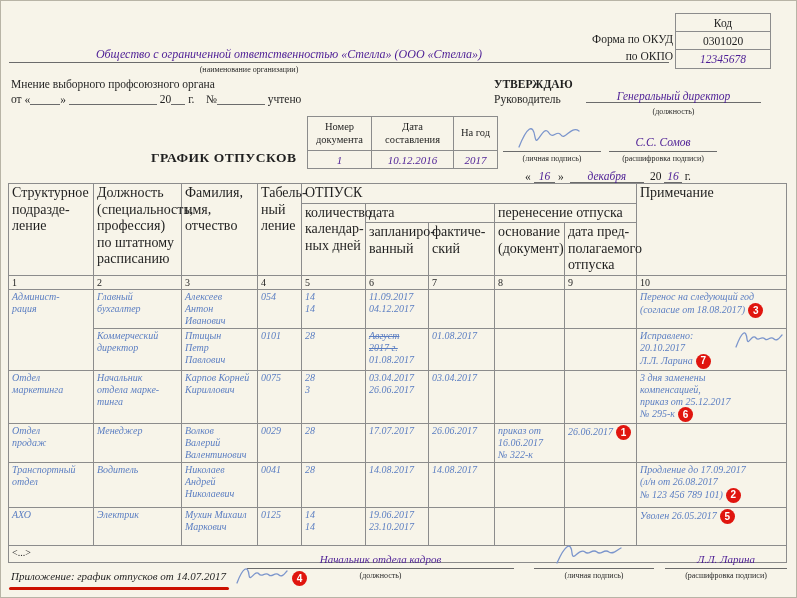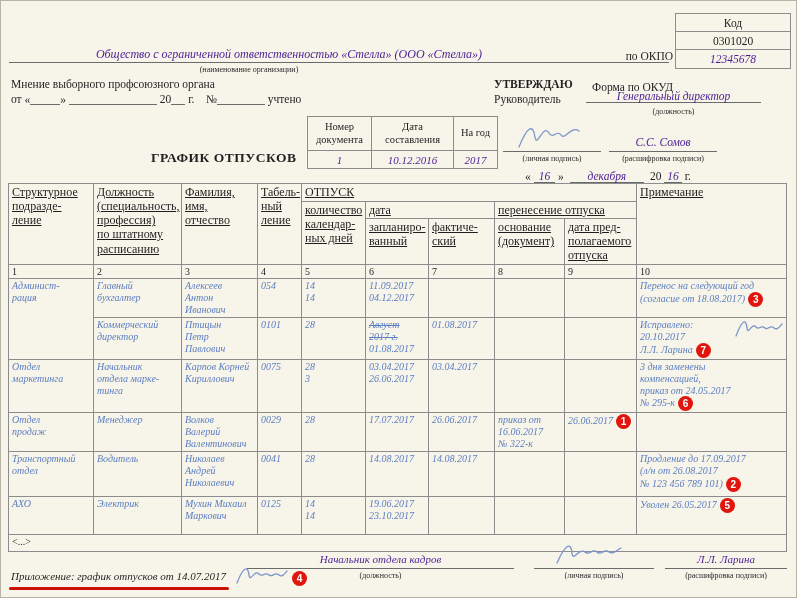--- a/index.html
+++ b/index.html
@@ -10,21 +10,21 @@
     font-family: "Liberation Serif", "DejaVu Serif", serif;
     color: #1f1f1f; overflow: hidden;
   }
   .abs { position: absolute; }
   .blue-i { color: #4c1d95; font-style: italic; }
   .caption { font-size: 8px; text-align: center; color: #2a2a2a; }
   .hline { position: absolute; height: 1px; background: #6b6b6b; }
   .blank { display: inline-block; border-bottom: 1px solid #6b6b6b; height: 12px; vertical-align: bottom; }
 
   
-  .code-box { position: absolute; left: 674px; top: 12px; width: 116px; border: 1px solid #8c8c8c; background: #f7f4e9; }
+  .code-box { position: absolute; left: 674px; top: 12px; width: 96px; border: 1px solid #8c8c8c; background: #f7f4e9; }
   .cb-row { height: 18px; line-height: 18px; text-align: center; font-size: 11.5px; border-bottom: 1px solid #8c8c8c; }
   .cb-row:last-child { border-bottom: none; }
   .okud-label { position: absolute; font-size: 11.5px; text-align: right; width: 120px; }
 
   .org-name { position: absolute; left: 8px; top: 46px; width: 560px; text-align: center; font-size: 12px; }
   .union { font-size: 11.5px; }
 
   .approve-title { font-size: 11.5px; font-weight: bold; }
   .approve-pos { position: absolute; text-align: center; font-size: 11.5px; border-bottom: 1px solid #6b6b6b; }
 
@@ -36,21 +36,21 @@
   table.doc-info td { font-size: 11px; height: 18px; }
 
   .sig-svg { position: absolute; }
   .sig-svg path { fill: none; stroke: #7b95cc; stroke-width: 1.3; stroke-linecap: round; }
 
   table.main { position: absolute; left: 7px; top: 182px; width: 778px; border-collapse: collapse; table-layout: fixed; }
   table.main th, table.main td {
     border: 1px solid #8c8c8c; vertical-align: top; text-align: left;
     padding: 1px 3px; line-height: 1.18; font-weight: normal;
   }
-  table.main th { font-size: 12px; white-space: pre-line; text-decoration: underline; }
+  table.main th { font-size: 14px; white-space: pre-line; }
   table.main td { font-size: 10px; }
   table.main .center { text-align: left; }
   .val { color: #5b7ec2; font-style: italic; white-space: pre-line; display: inline; }
   .block { display: block; }
   .strike { text-decoration: line-through; }
   .numrow td { height: 13px; font-size: 9.5px; padding-top: 0; }
   .cell-rel { position: relative; }
 
   .badge {
     display: inline-flex; align-items: center; justify-content: center;
@@ -68,21 +68,21 @@
 </head>
 <body>
 
 <div class="page">
 
   <div class="code-box">
     <div class="cb-row">Код</div>
     <div class="cb-row">0301020</div>
     <div class="cb-row blue-i">12345678</div>
   </div>
-  <div class="okud-label" style="left:552px; top:32px;margin-top:48px;">Форма по ОКУД</div>
+  <div class="okud-label" style="left:552px; top:32px;">Форма по ОКУД</div>
   <div class="okud-label" style="left:552px; top:49px;">по ОКПО</div>
 
   <div class="org-name blue-i">Общество с ограниченной ответственностью «Стелла»  (ООО «Стелла»)</div>
   <div class="hline" style="left:8px; top:61px; width:660px;"></div>
   <div class="caption abs" style="left:8px; top:64px; width:480px;">(наименование организации)</div>
 
   <div class="abs union" style="left:10px; top:77px;">Мнение выборного профсоюзного органа</div>
   <div class="abs union" style="left:10px; top:92px;">
     <span>от «</span><span class="blank" style="width:30px;"></span><span>»</span>
     <span class="blank" style="width:88px;"></span>
@@ -260,21 +260,21 @@
       <td><span class="val">0075</span></td>
       <td><span class="val">28
 3</span></td>
       <td><span class="val">03.04.2017
 26.06.2017</span></td>
       <td><span class="val">03.04.2017</span></td>
       <td></td>
           <td></td>
       <td><span class="val">3 дня заменены
 компенсацией,
-приказ от 24.05.2017
+приказ от 25.12.2017
 № 295-к</span><span class="badge">6</span></td>
     </tr>
 
     <tr style="height:39px;">
       <td><span class="val">Отдел
 продаж</span></td>
       <td><span class="val">Менеджер</span></td>
       <td><span class="val">Волков
 Валерий
 Валентинович</span></td>

